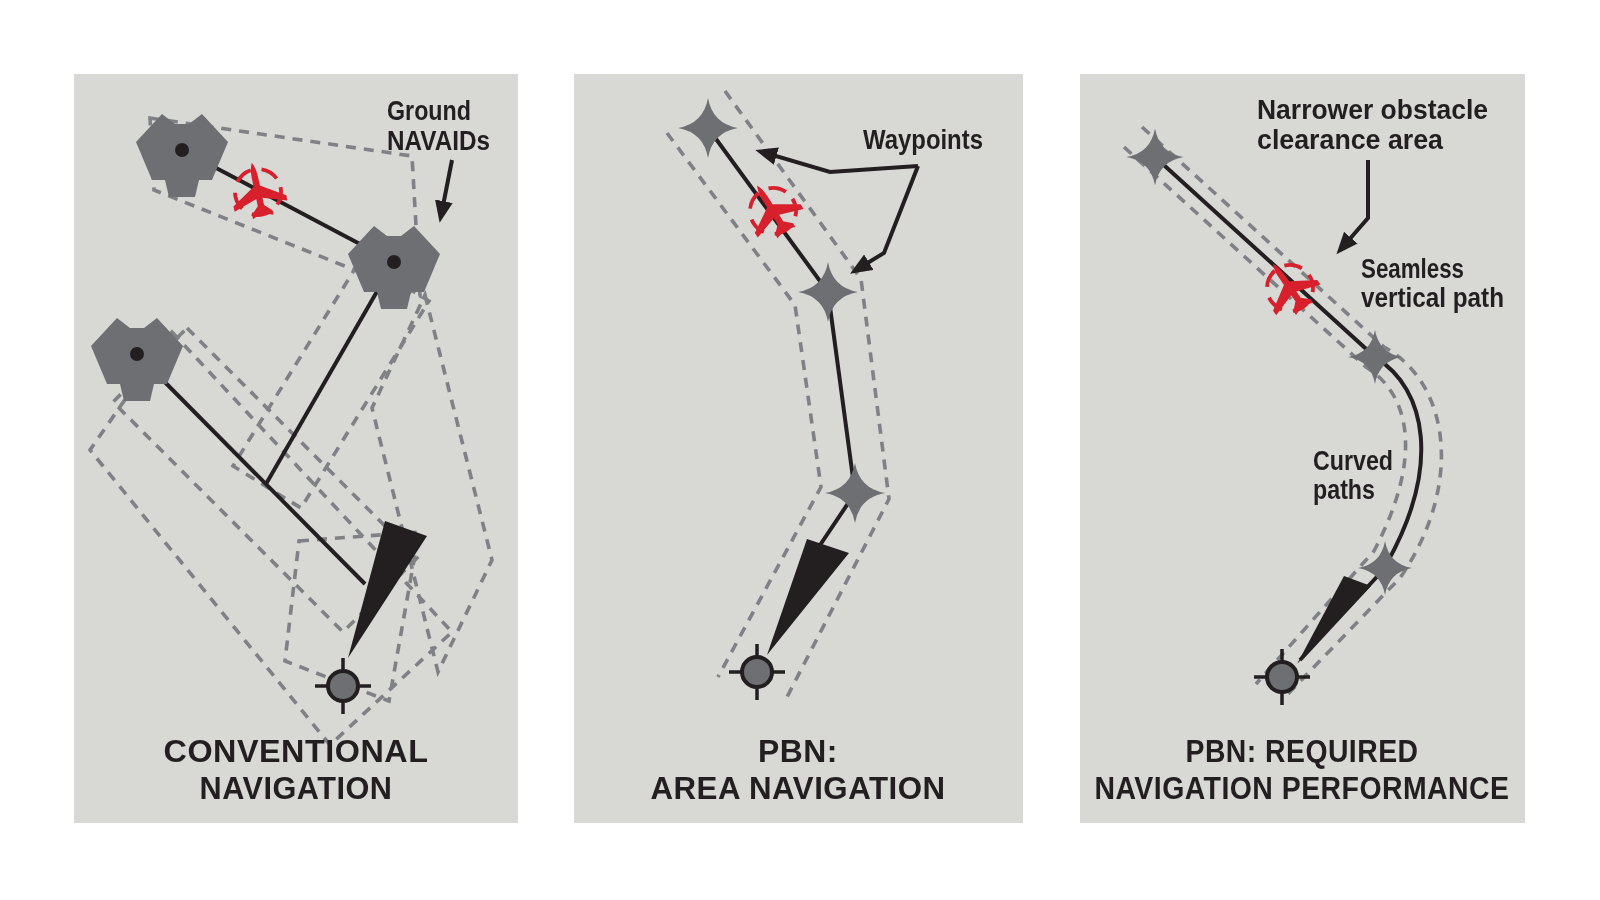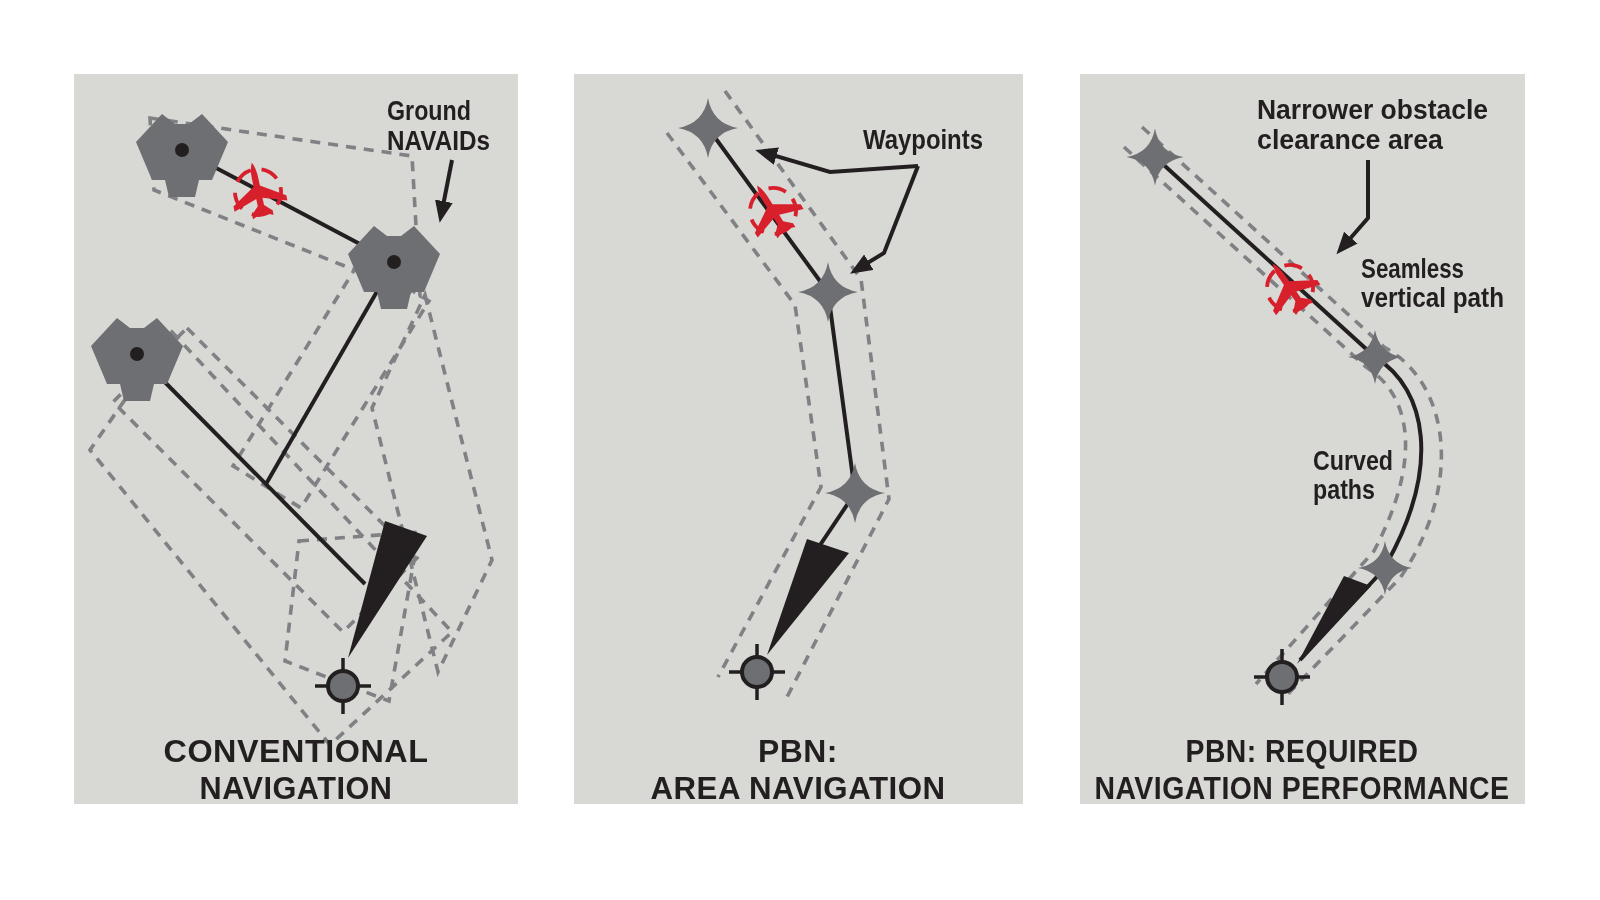--- a/index.html
+++ b/index.html
@@ -1,20 +1,20 @@
 <!DOCTYPE html>
 <html style="--background: #ffffff; --panel-bg: #d8d8d5; --ink: #231f20; --icon-gray: #6d6f72; --dash-gray: #7f8184; --red: #d7202c;"><head>
 <meta charset="utf-8">
 <style>
   html,body{margin:0;padding:0;}
   body{
     background:var(--background,#ffffff);
     font-family:"Liberation Sans",sans-serif;
   }
-  .canvas{position:relative;width:1600px;height:804px;background:var(--background,#ffffff);overflow:hidden;}
+  .canvas{position:relative;width:1600px;height:900px;background:var(--background,#ffffff);overflow:hidden;}
   svg{display:block;}
   .panel{fill:var(--panel-bg,#d8d8d5);}
   .dash{stroke:var(--dash-gray,#7f8184);stroke-width:3.6;fill:none;stroke-dasharray:10 8;}
   .ink-line{stroke:var(--ink,#231f20);stroke-width:4;fill:none;}
   .ink-line-thin{stroke:var(--ink,#231f20);stroke-width:3.5;fill:none;}
   .black-fill{fill:var(--ink,#231f20);}
   .icon{fill:var(--icon-gray,#6d6f72);}
   .red-fill{fill:var(--red,#d7202c);}
   .red-dash{stroke:var(--red,#d7202c);stroke-width:3.8;fill:none;stroke-dasharray:18 11;}
   text{font-family:"Liberation Sans",sans-serif;font-weight:bold;fill:var(--ink,#231f20);}

